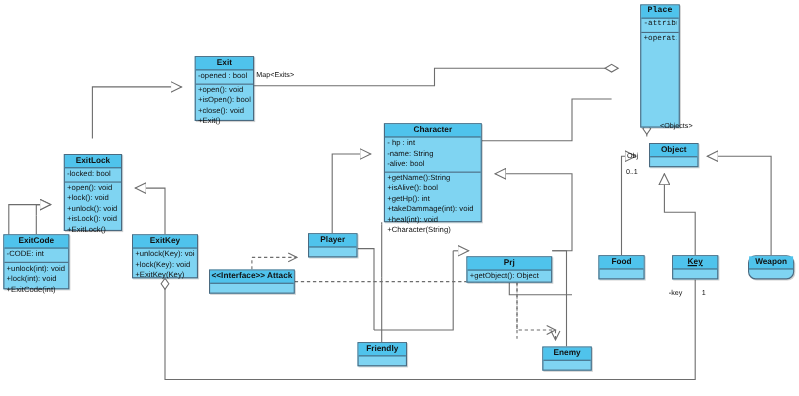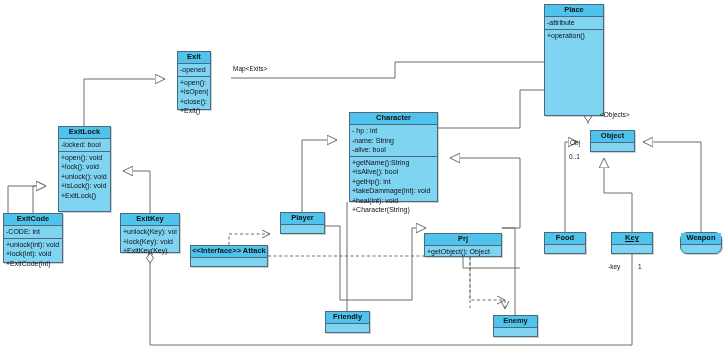--- a/index.html
+++ b/index.html
@@ -87,31 +87,31 @@
     <g stroke="#6d6d6d" stroke-width="1" fill="none" stroke-dasharray="3,2.5">
       <path d="M229,245 L229,234 L270,234" marker-end="url(#openArrow)"></path>
       <path d="M268,256 L470,256 L470,300 L505,300" marker-end="url(#openArrow)" transform="translate(0,0)"></path>
       <path d="M470,256 L470,308"></path>
     </g>
     <g stroke="#6d6d6d" stroke-width="1" fill="none" stroke-dasharray="3,2.5">
       <path d="M505,300 L505,309" marker-end="url(#openArrow)"></path>
     </g>
   </svg>
 
-  <div class="uml" style="left:544px;top:4px;width:60px;height:112px;">
+  <div class="uml" style="left:582px;top:4px;width:36px;height:112px;font-family:Liberation Mono, monospace;">
     <div class="hdr">Place</div>
     <div class="sec">
       <div class="row">-attribute</div>
     </div>
     <div class="sec">
       <div class="row">+operation()</div>
     </div>
   </div>
 
-  <div class="uml" style="left:177px;top:51px;width:34px;height:59px;">
+  <div class="uml" style="left:177px;top:51px;width:54px;height:59px;">
     <div class="hdr">Exit</div>
     <div class="sec">
       <div class="row">-opened : bool</div>
     </div>
     <div class="sec">
       <div class="row">+open(): void</div>
       <div class="row">+isOpen(): bool</div>
       <div class="row">+close(): void</div>
       <div class="row">+Exit()</div>
     </div>
@@ -127,21 +127,21 @@
     <div class="sec">
       <div class="row">+getName():String</div>
       <div class="row">+isAlive(): bool</div>
       <div class="row">+getHp(): int</div>
       <div class="row">+takeDammage(int): void</div>
       <div class="row">+heal(int): void</div>
       <div class="row">+Character(String)</div>
     </div>
   </div>
 
-  <div class="uml" style="left:58px;top:126px;width:53px;height:86px;">
+  <div class="uml" style="left:58px;top:140px;width:53px;height:70px;">
     <div class="hdr">ExitLock</div>
     <div class="sec">
       <div class="row">-locked: bool</div>
     </div>
     <div class="sec">
       <div class="row">+open(): void</div>
       <div class="row">+lock(): void</div>
       <div class="row">+unlock(): void</div>
       <div class="row">+isLock(): void</div>
       <div class="row">+ExitLock()</div>

